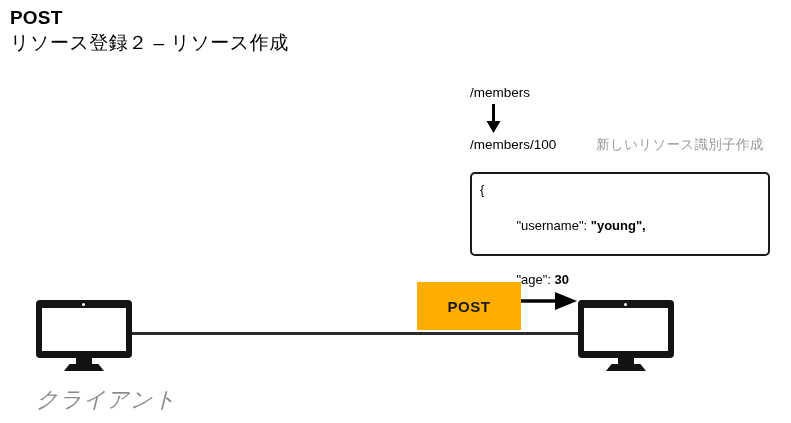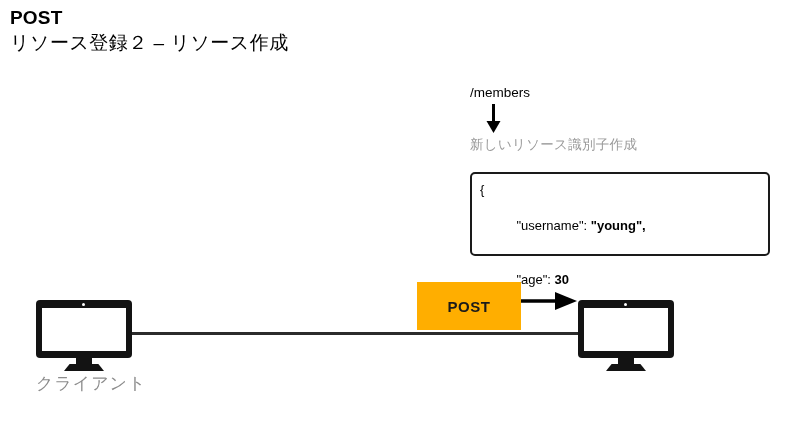--- a/index.html
+++ b/index.html
@@ -65,20 +65,21 @@
     display: flex;
     align-items: baseline;
     gap: 9px;
     white-space: nowrap;
   }
   #resource-note {
     font-size: 13.5px;
     font-weight: normal;
     color: #9a9a9a;
     letter-spacing: 0.3px;
+    margin-left: 31px;
   }
 
   
   #json-box {
     position: absolute;
     left: 470px;
     top: 172px;
     width: 300px;
     height: 84px;
     box-sizing: border-box;
@@ -160,25 +161,26 @@
   .monitor-base {
     position: absolute;
     left: 28px;
     top: 64px;
     width: 40px;
     height: 7px;
     background: #131313;
     clip-path: polygon(14% 0, 86% 0, 100% 100%, 0 100%);
   }
   .node-label {
-    margin-top: 0;
-    font-size: 17px;
+    margin-top: 13px;
+    font-size: 22px;
     color: #8c8c8c;
     letter-spacing: 1px;
     white-space: nowrap;
+    font-style: italic;
   }
 
   
   #post-chip {
     position: absolute;
     left: 417px;
     top: 282px;
     width: 104px;
     height: 48px;
     background: #FFAE00;
@@ -213,20 +215,21 @@
   <div class="endpoint-path">/members</div>
 
   <div id="path-arrow-wrap">
     <svg id="path-arrow" width="20" height="30" viewBox="0 0 20 30">
       <line x1="9.5" y1="0" x2="9.5" y2="20" stroke="#000" stroke-width="3"></line>
       <polygon points="2.5,17 16.5,17 9.5,29" fill="#000"></polygon>
     </svg>
   </div>
 
   <div id="resource-line">
+    <span class="endpoint-path">/members/100</span>
     <span id="resource-note">新しいリソース識別子作成</span>
   </div>
 
 </div>
 
 <div id="json-box">
 
   <div class="json-line">{</div>
 
   <div class="json-line json-indent">

